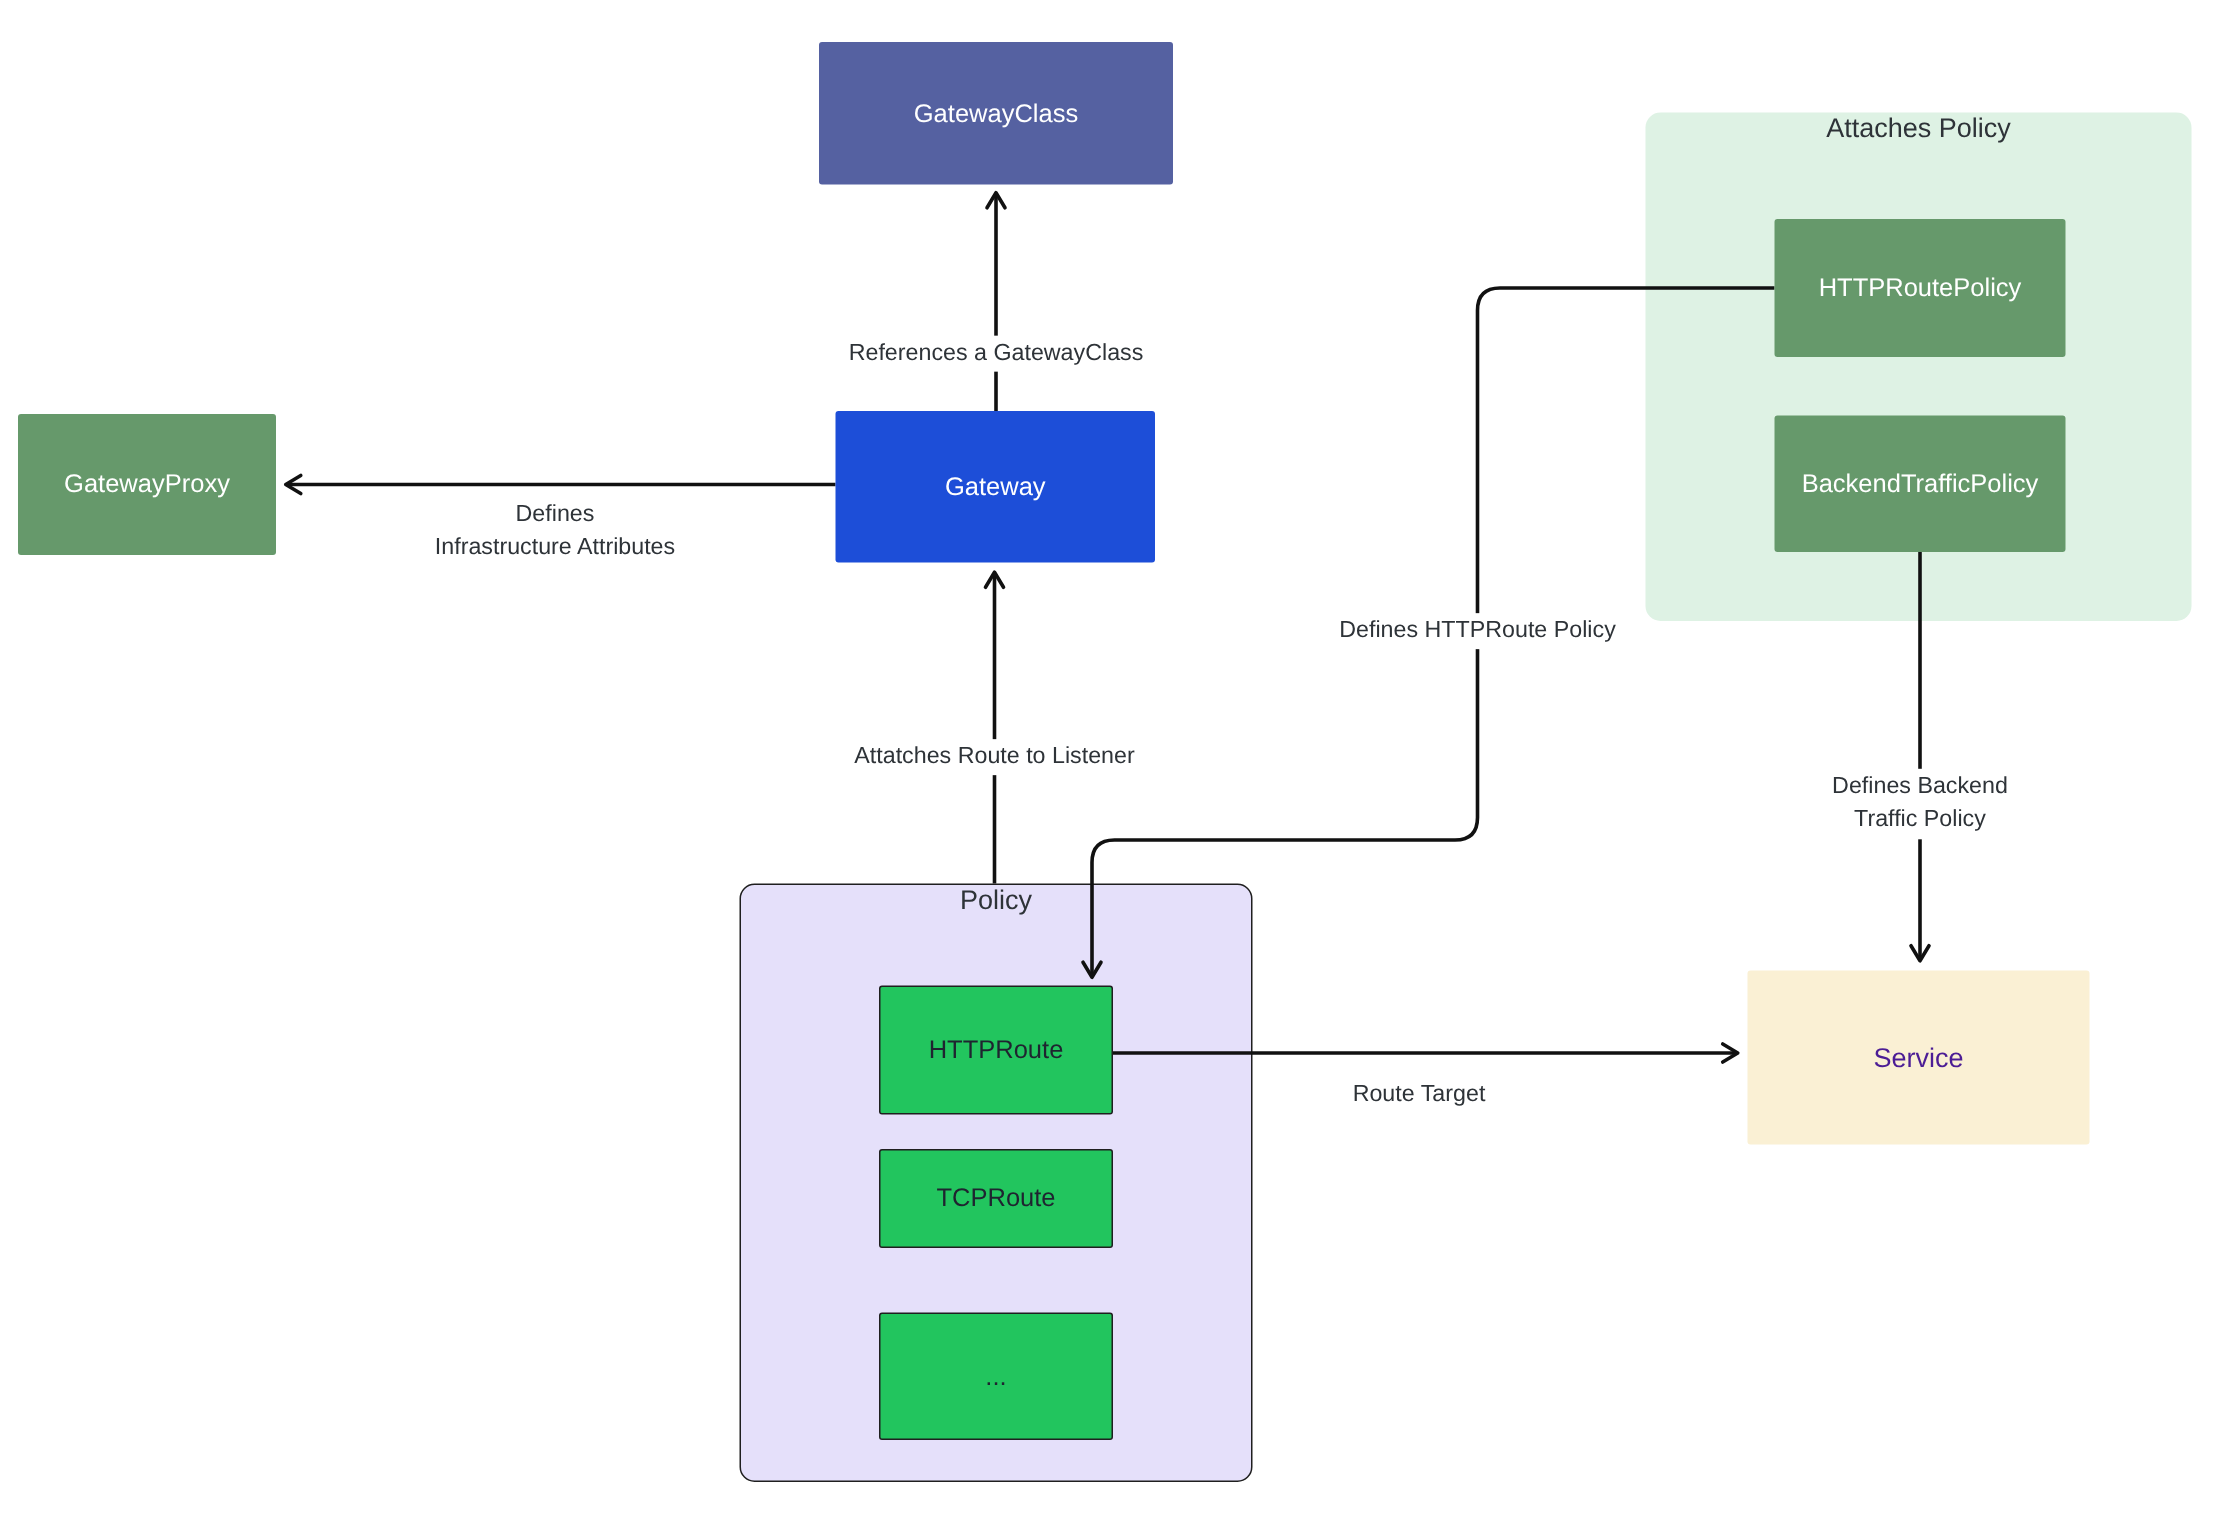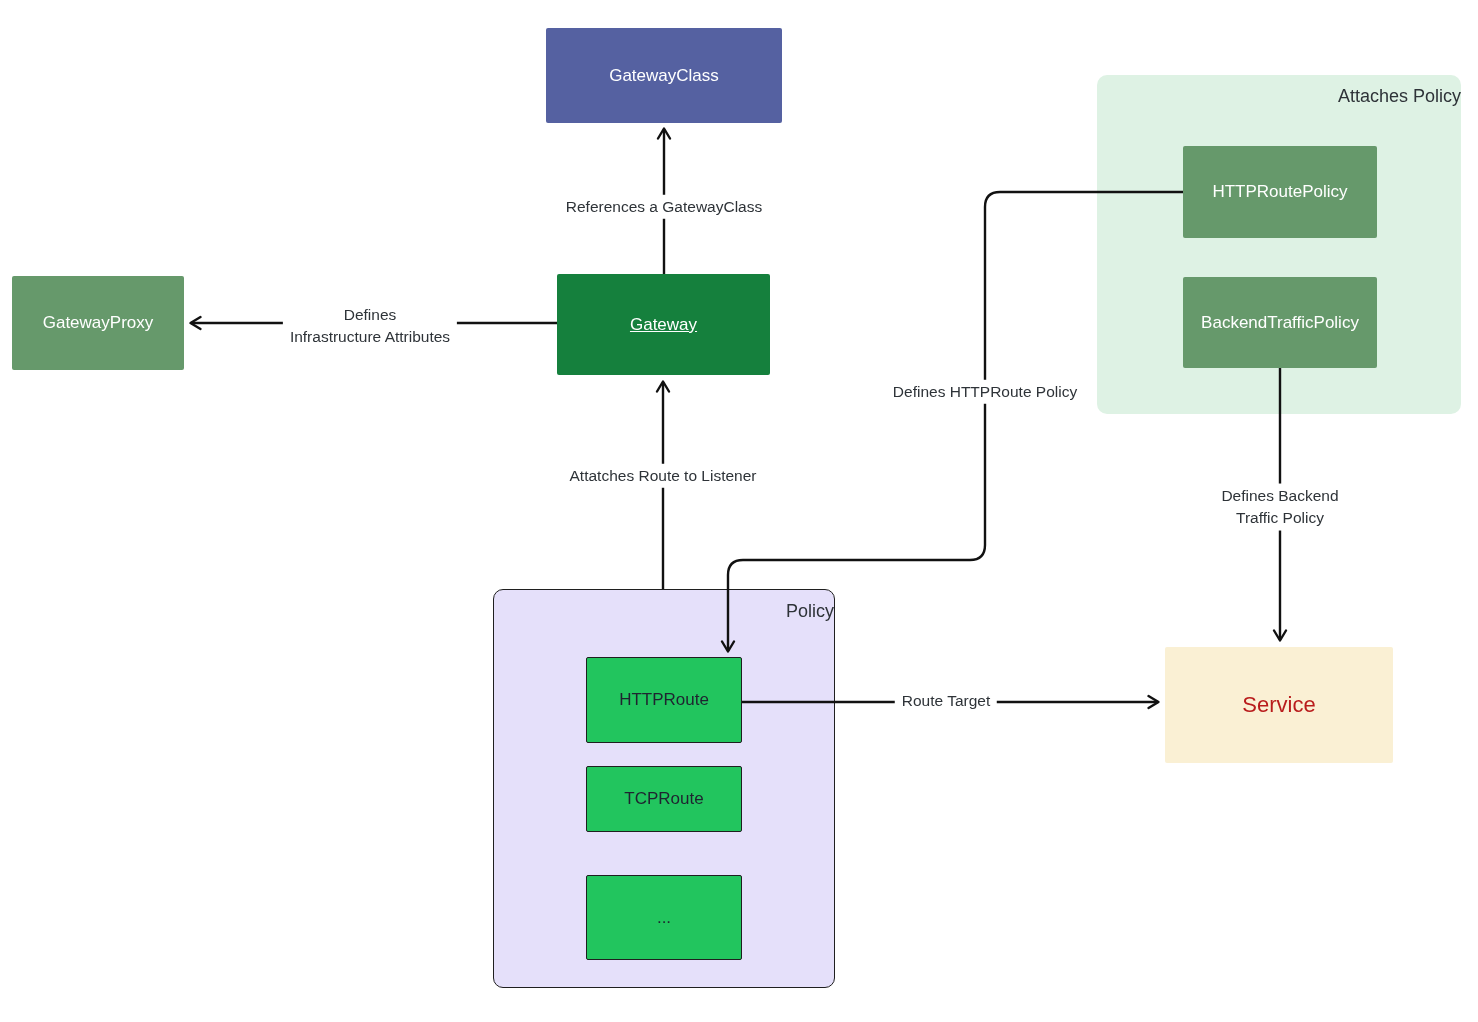--- a/index.html
+++ b/index.html
@@ -15,24 +15,23 @@
     background: #ffffff;
     overflow: hidden;
   }
   
   .group {
     position: absolute;
     border-radius: 10px;
     z-index: 1;
   }
   .group-title {
-    text-align: right;
+    text-align: center;
     font-size: 18px;
     color: #2e3338;
-    padding-top: 11px;
   }
   .group.attaches-policy {
     left: 1097px; top: 75px; width: 364px; height: 339px;
     background: #def2e4;
   }
   .group.routes {
     left: 493px; top: 589px; width: 342px; height: 399px;
     background: #e5e0fa;
     border: 1.5px solid #1f1f1f;
     box-sizing: border-box;
@@ -53,38 +52,39 @@
     position: absolute;
     transform: translate(-50%, -50%);
     background: #ffffff;
     color: #2e3338;
     font-size: 15.5px;
     line-height: 1.45;
     text-align: center;
     white-space: nowrap;
     padding: 1px 7px;
     z-index: 3;
+    margin-top: 29px;
   }
   .edge-label span { display: block; }
   
   .node {
     position: absolute;
     display: flex;
     align-items: center;
     justify-content: center;
     border-radius: 2px;
     font-size: 17px;
     z-index: 4;
     box-sizing: border-box;
     text-align: center;
   }
   .node.indigo { background: #5561a1; color: #ffffff; }
-  .node.blue   { background: #15803d; color: #ffffff; text-decoration: underline; }
+  .node.blue   { background: #1d4ed8; color: #ffffff; }
   .node.green  { background: #66996b; color: #ffffff; }
-  .node.cream  { background: #faf0d4; color: #b91c1c; font-size: 22px; }
+  .node.cream  { background: #faf0d4; color: #4c1d95; font-size: 18px; }
   .node.route  {
     background: #22c55e;
     color: #1f2430;
     border: 1.3px solid #1f1f1f;
   }
   .gateway-class          { left: 546px;  top: 28px;  width: 236px; height: 95px;  }
   .gateway                { left: 557px;  top: 274px; width: 213px; height: 101px; }
   .gateway-proxy          { left: 12px;   top: 276px; width: 172px; height: 94px;  }
   .http-route-policy      { left: 1183px; top: 146px; width: 194px; height: 92px;  }
   .backend-traffic-policy { left: 1183px; top: 277px; width: 194px; height: 91px;  }

